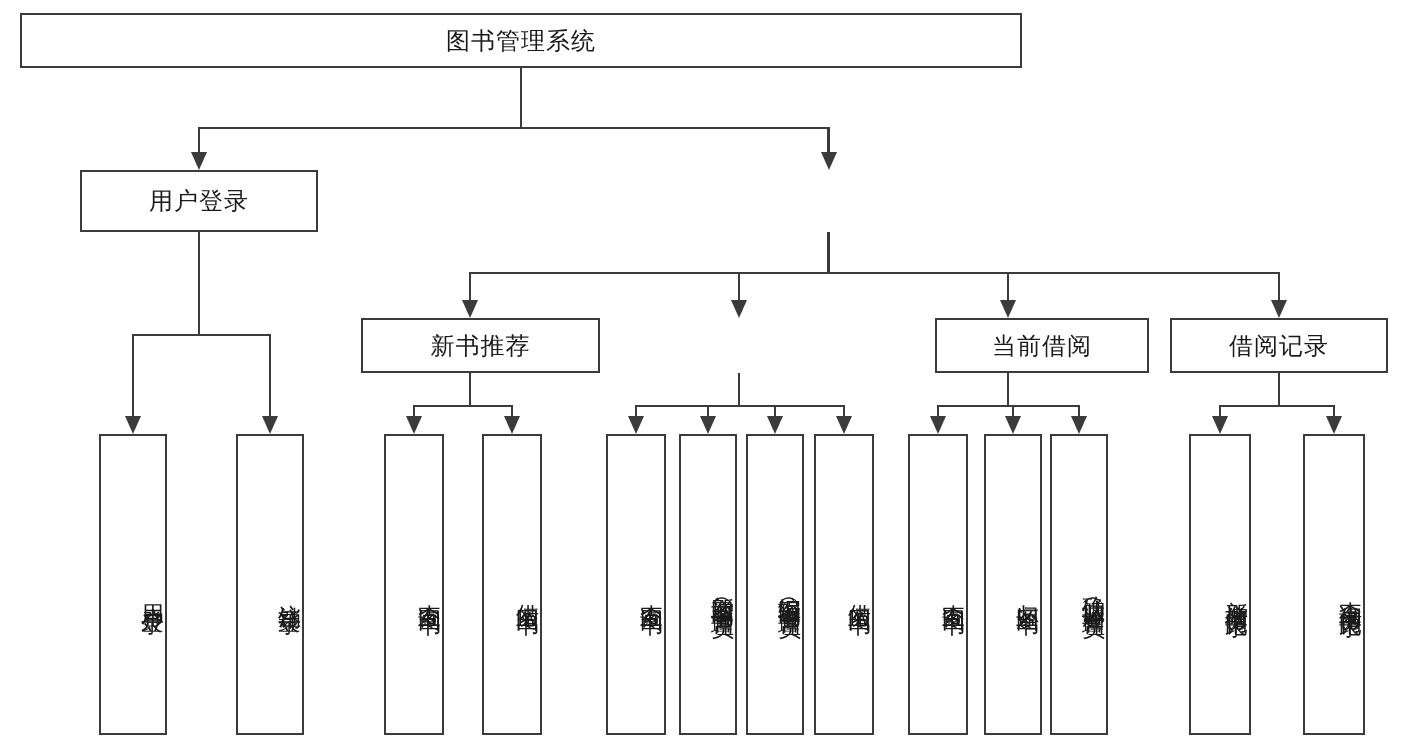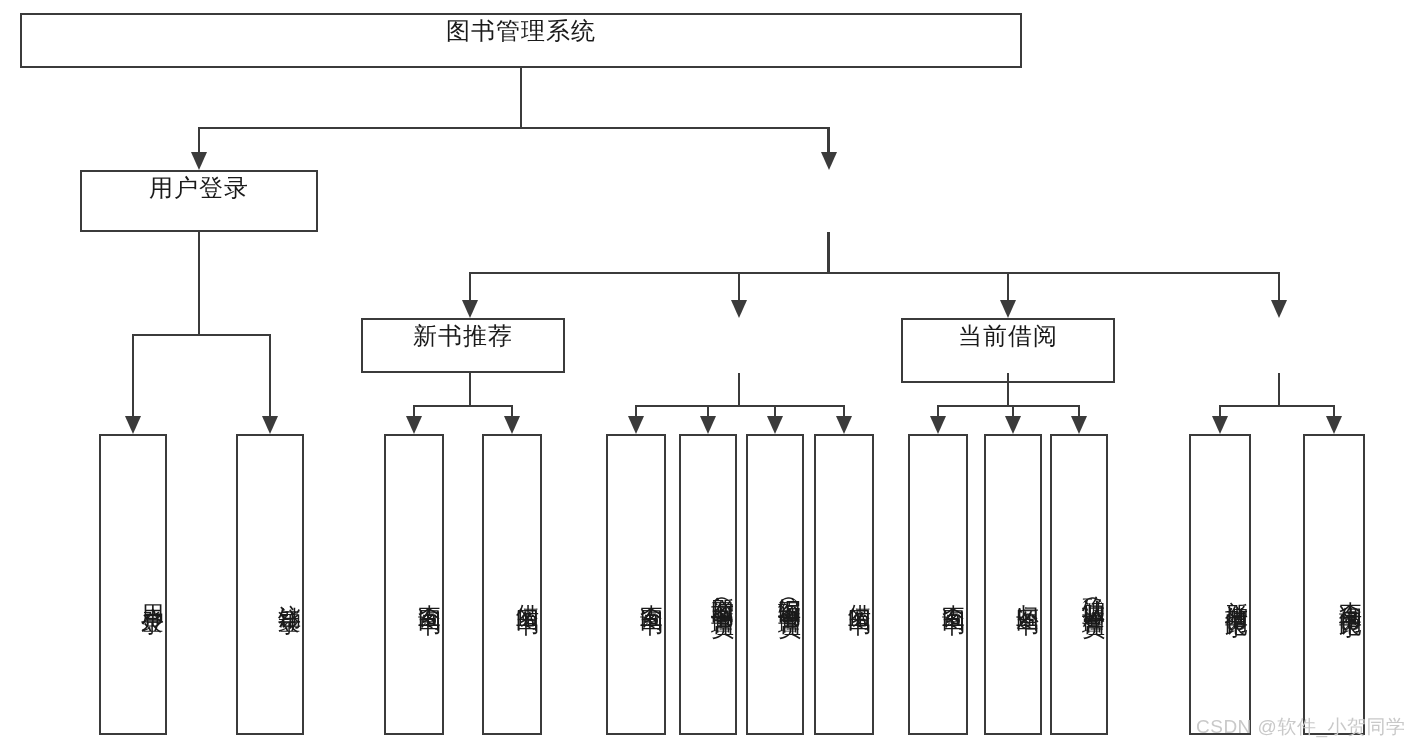--- a/index.html
+++ b/index.html
@@ -19,20 +19,21 @@
     overflow: hidden;
   }
 
   
   .node {
     position: absolute;
     box-sizing: border-box;
     background: #ffffff;
     border: 2.5px solid #3b3b3b;
     display: flex;
+    align-items: center;
     justify-content: center;
     color: #1a1a1a;
   }
   .node.horiz {
     font-size: 24px;
     letter-spacing: 1px;
   }
   .node.vert {
     writing-mode: vertical-rl;
     text-orientation: upright;
@@ -81,25 +82,28 @@
 <div id="canvas">
 
   <div class="node horiz" id="n-root" style="left: 20px; top: 13px; width: 1002px; height: 55px;">
     <span class="node-label">图书管理系统</span>
   </div>
 
   <div class="node horiz" id="n-l2-0" style="left: 80px; top: 170px; width: 238px; height: 62px;">
     <span class="node-label">用户登录</span>
   </div>
 
-  <div class="node horiz" id="n-l3-0" style="left: 361px; top: 318px; width: 204px; height: 55px;">
+  <div class="node horiz" id="n-l3-0" style="left: 361px; top: 318px; width: 239px; height: 55px;">
     <span class="node-label">新书推荐</span>
   </div>
-  <div class="node horiz" id="n-l3-2" style="left: 901px; top: 318px; width: 214px; height: 65px;">
+  <div class="node horiz" id="n-l3-2" style="left: 935px; top: 318px; width: 214px; height: 55px;">
     <span class="node-label">当前借阅</span>
+  </div>
+  <div class="node horiz" id="n-l3-3" style="left: 1170px; top: 318px; width: 218px; height: 55px;">
+    <span class="node-label">借阅记录</span>
   </div>
 
   <div class="node vert" id="n-lf-0" style="left: 99px; top: 434px; width: 68px; height: 301px;">
     <span class="node-label">用户登录</span>
   </div>
   <div class="node vert" id="n-lf-1" style="left: 236px; top: 434px; width: 68px; height: 301px;">
     <span class="node-label">注销登录</span>
   </div>
   <div class="node vert" id="n-lf-2" style="left: 384px; top: 434px; width: 60px; height: 301px;">
     <span class="node-label">查询图书</span>
@@ -183,14 +187,13 @@
       <div class="ln v" style="left: 1077.75px; top: 406px; height: 10px;"></div>
       <div class="arrow" style="left: 1071px; top: 416px;"></div>
       <div class="ln v" style="left: 1277.75px; top: 373px; height: 33px;"></div>
       <div class="ln h" style="left: 1218.75px; top: 404.75px; width: 116.5px;"></div>
       <div class="ln v" style="left: 1218.75px; top: 406px; height: 10px;"></div>
       <div class="arrow" style="left: 1212px; top: 416px;"></div>
       <div class="ln v" style="left: 1332.75px; top: 406px; height: 10px;"></div>
       <div class="arrow" style="left: 1326px; top: 416px;"></div>
     </div>
 
-  <div id="watermark" style="left: 1196px; top: 714px;">CSDN @软件_小贺同学</div>
 </div>
 
 </body></html>

